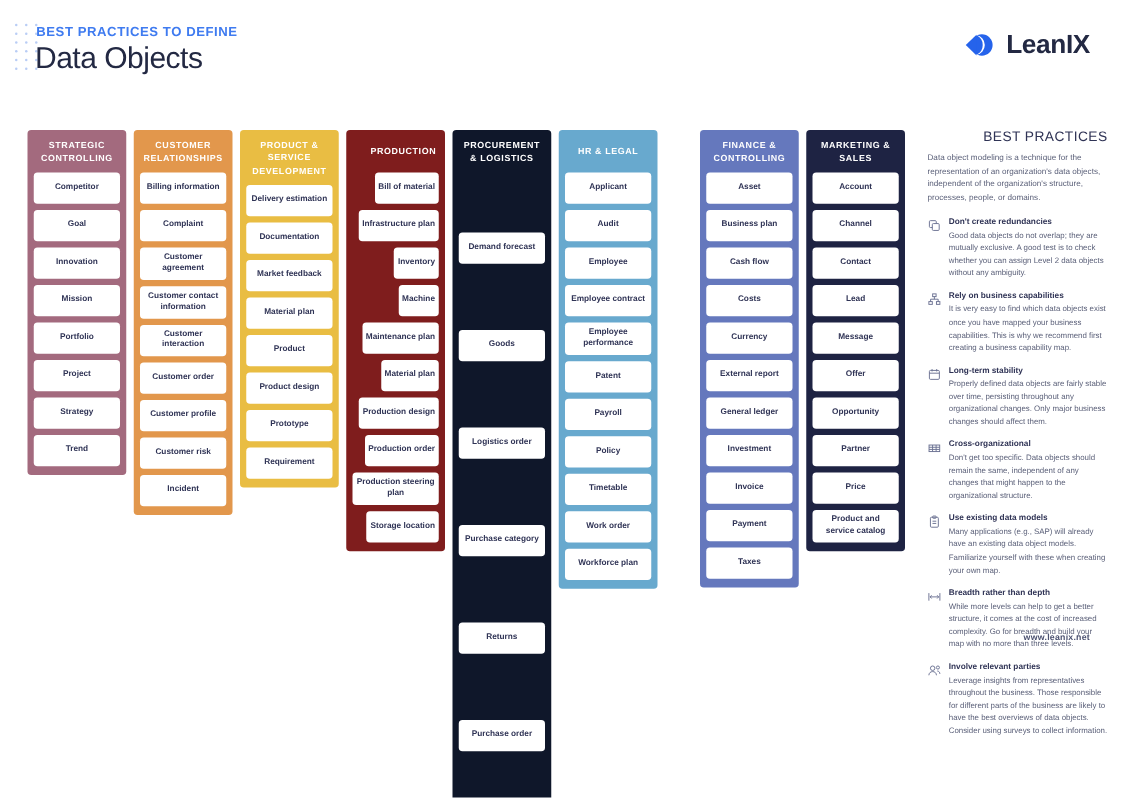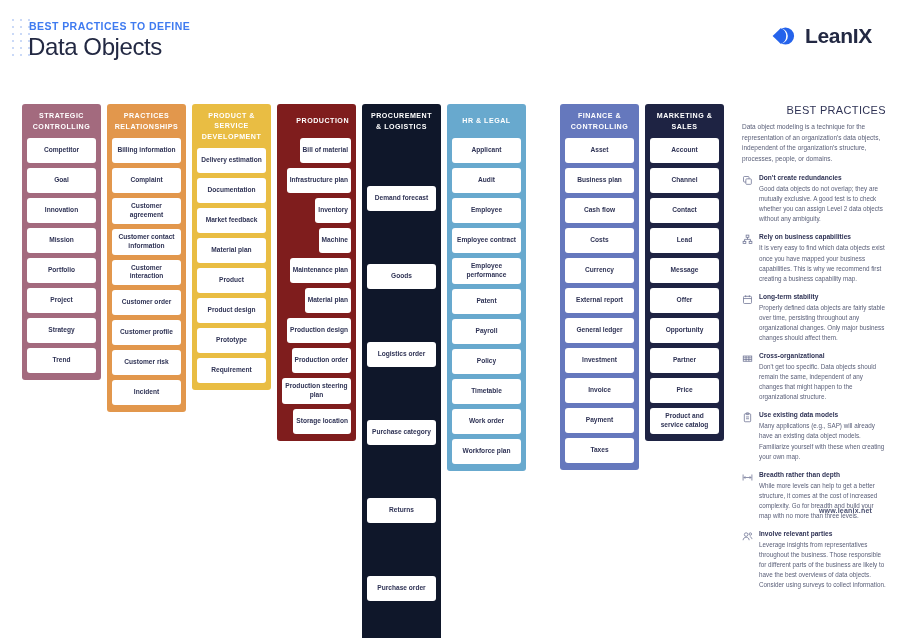--- a/index.html
+++ b/index.html
@@ -96,21 +96,21 @@
           <div class="card">Competitor</div>
           <div class="card">Goal</div>
           <div class="card">Innovation</div>
           <div class="card">Mission</div>
           <div class="card">Portfolio</div>
           <div class="card">Project</div>
           <div class="card">Strategy</div>
           <div class="card">Trend</div>
         </div>
         <div class="col" style="background: rgb(226, 151, 76);">
-          <div class="col-head">PRACTICES RELATIONSHIPS</div>
+          <div class="col-head">CUSTOMER RELATIONSHIPS</div>
           <div class="card">Billing information</div>
           <div class="card">Complaint</div>
           <div class="card">Customer agreement</div>
           <div class="card">Customer contact information</div>
           <div class="card">Customer interaction</div>
           <div class="card">Customer order</div>
           <div class="card">Customer profile</div>
           <div class="card">Customer risk</div>
           <div class="card">Incident</div>
         </div>

